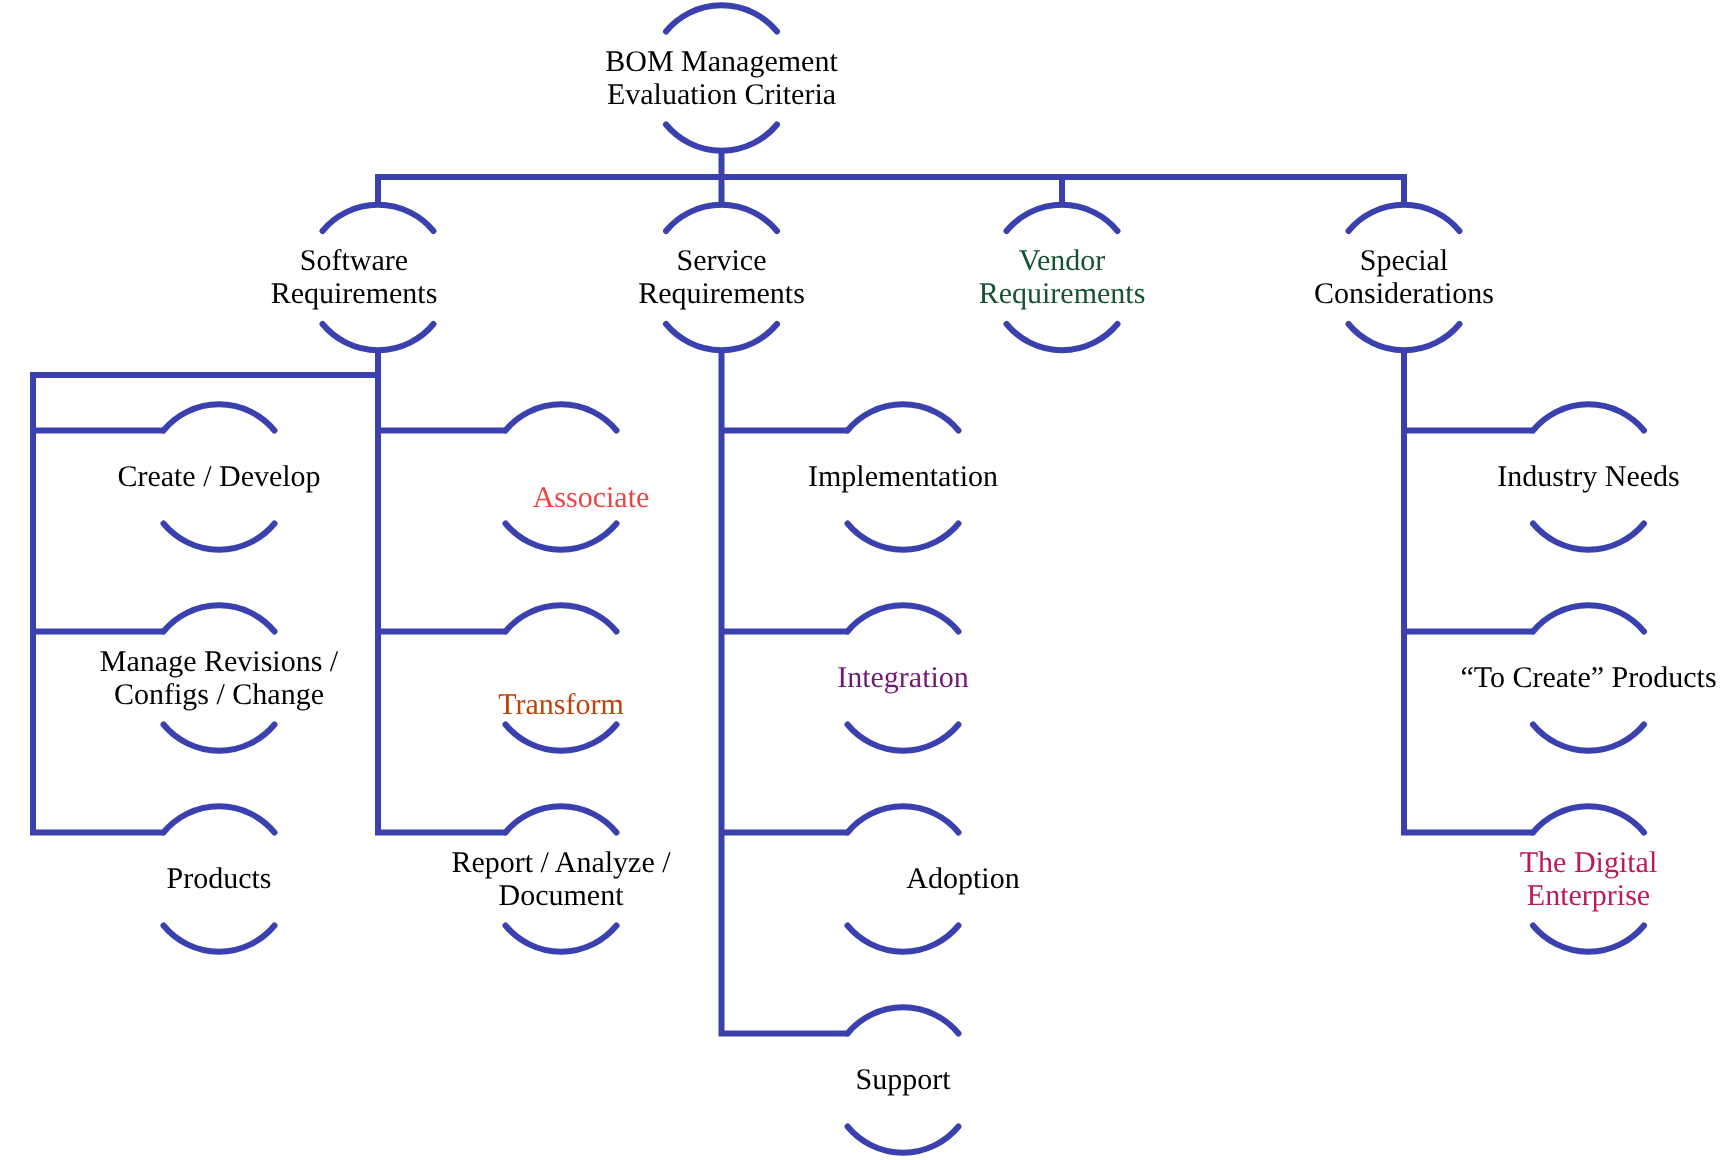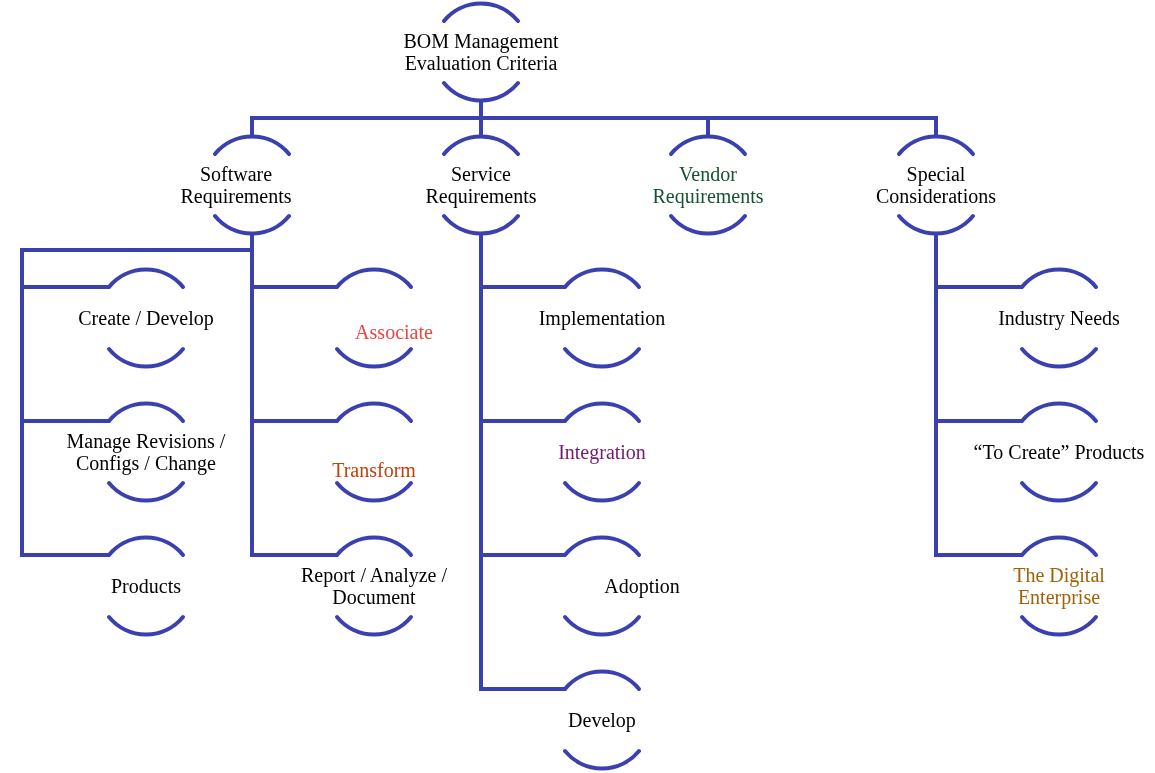--- a/index.html
+++ b/index.html
@@ -117,19 +117,19 @@
       <div class="node-label" style="left: 146px; top: 452px; color: rgb(0, 0, 0);">Manage Revisions /
 Configs / Change</div>
       <div class="node-label" style="left: 146px; top: 586px; color: rgb(0, 0, 0);">Products</div>
       <div class="node-label" style="left: 374px; top: 332px; color: #ef4444; margin-left: 20px;">Associate</div>
       <div class="node-label" style="left: 374px; top: 470px; color: #c2410c;">Transform</div>
       <div class="node-label" style="left: 374px; top: 586px; color: rgb(0, 0, 0);">Report / Analyze /
 Document</div>
       <div class="node-label" style="left: 602px; top: 318px; color: rgb(0, 0, 0);">Implementation</div>
       <div class="node-label" style="left: 602px; top: 452px; color: #701a75;">Integration</div>
       <div class="node-label" style="left: 602px; top: 586px; color: rgb(0, 0, 0); margin-left: 40px;">Adoption</div>
-      <div class="node-label" style="left: 602px; top: 720px; color: rgb(0, 0, 0);">Develop</div>
+      <div class="node-label" style="left: 602px; top: 720px; color: rgb(0, 0, 0);">Support</div>
       <div class="node-label" style="left: 1059px; top: 318px; color: rgb(0, 0, 0);">Industry Needs</div>
       <div class="node-label" style="left: 1059px; top: 452px; color: rgb(0, 0, 0);">“To Create” Products</div>
-      <div class="node-label" style="left: 1059px; top: 586px; color: #a16207;">The Digital
+      <div class="node-label" style="left: 1059px; top: 586px; color: #be185d;">The Digital
 Enterprise</div>
     </div>
 </div>
 
 </body></html>

